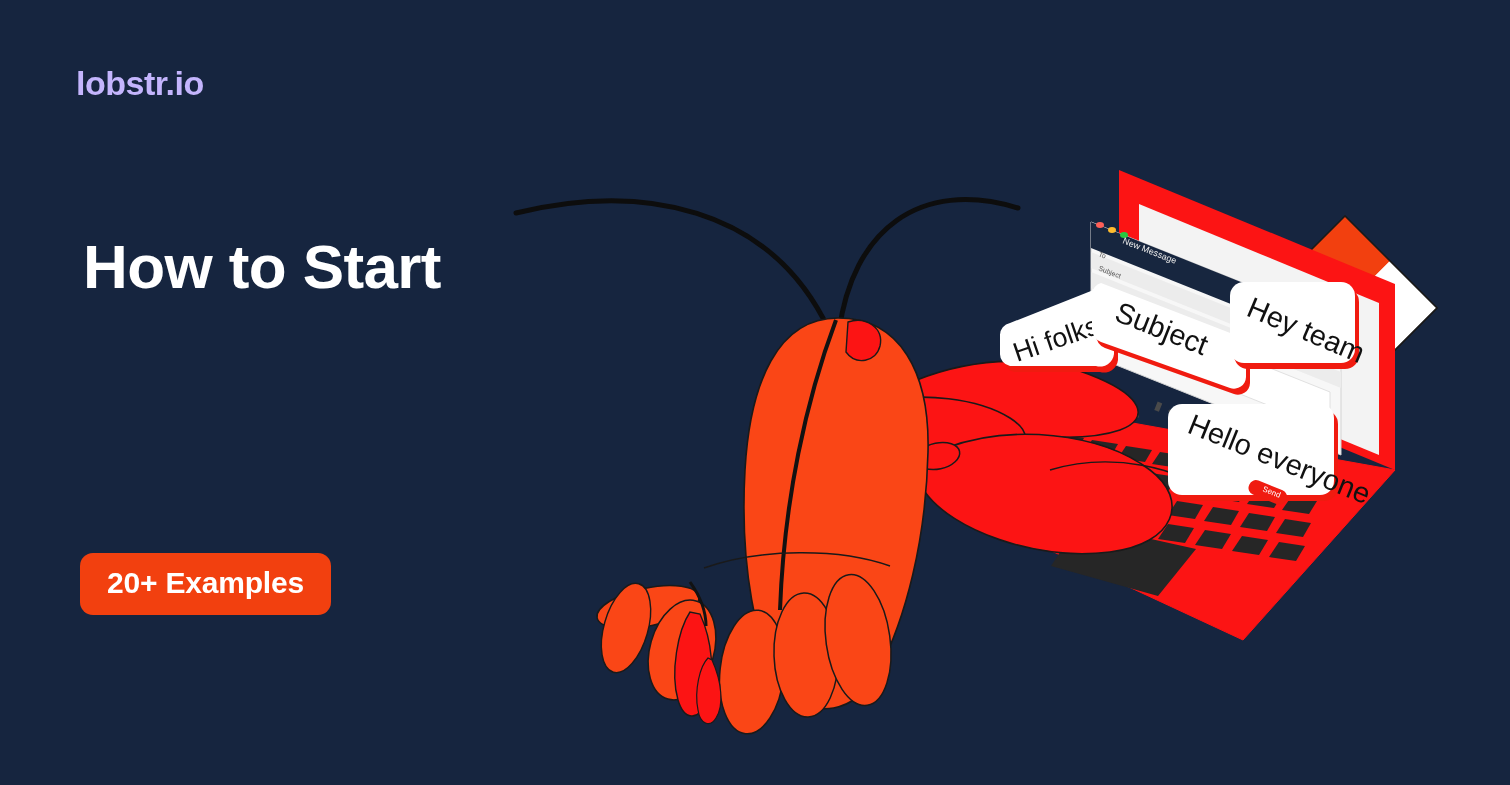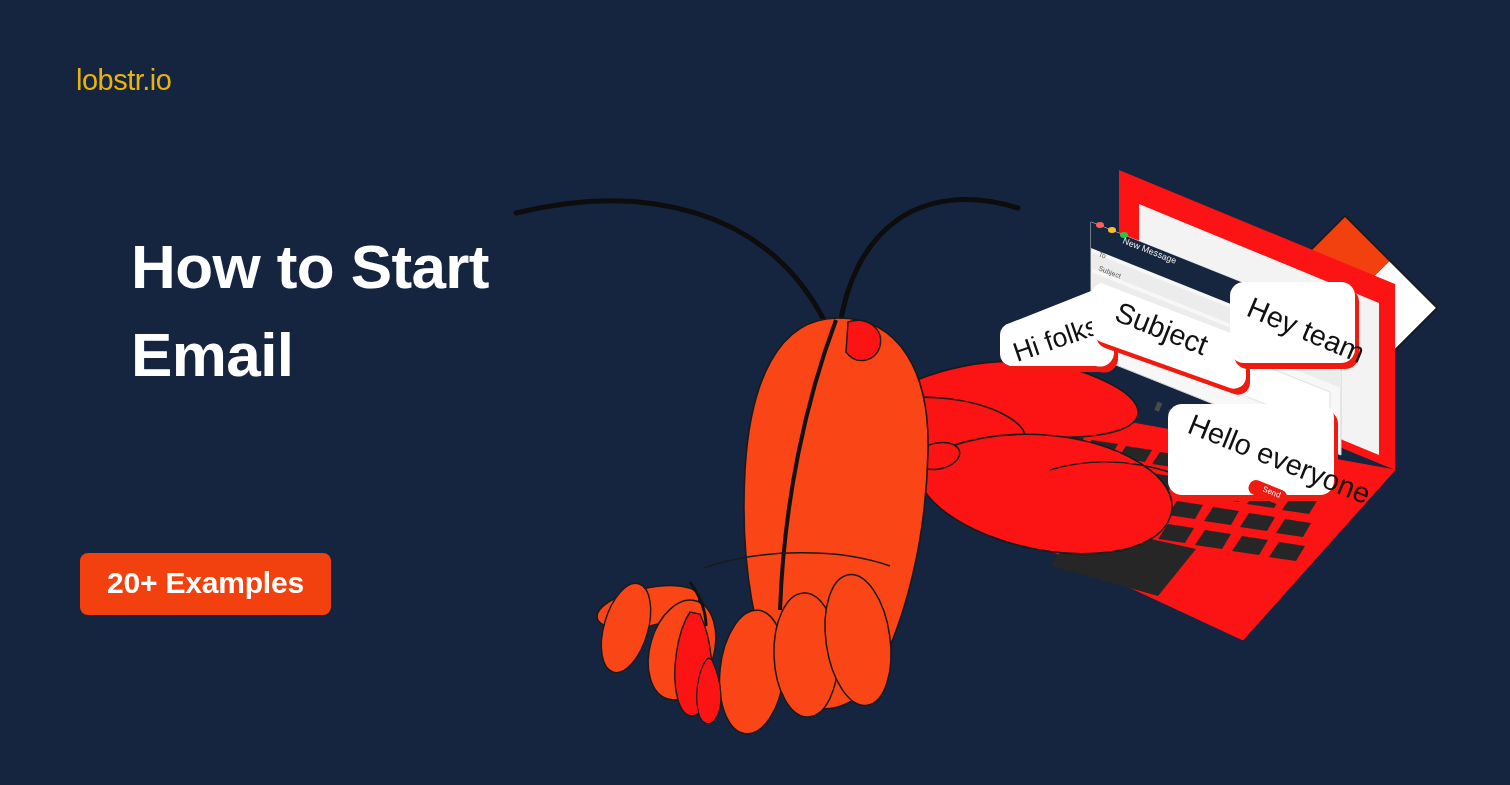--- a/index.html
+++ b/index.html
@@ -7,32 +7,32 @@
     width:1510px;height:785px;overflow:hidden;
     background:#16253f;
     font-family:"Liberation Sans", sans-serif;
     position:relative;
   }
   .stage{position:absolute;inset:0;width:1510px;height:785px;overflow:hidden;background:#16253f;}
 
   
   .logo{
     position:absolute;left:76px;top:66px;
-    font-size:29px;font-weight:normal;color:#eab308;
+    font-size:34px;font-weight:bold;color:#c4b5fd;
     letter-spacing:-0.5px;line-height:1;
   }
   .headline{
     position:absolute;left:83px;top:223px;width:640px;
     font-size:62px;font-weight:bold;color:#ffffff;
     line-height:1.42;letter-spacing:-0.6px;
   }
-  .headline .hl{display:block;white-space:nowrap;margin-left:48px;}
+  .headline .hl{display:block;white-space:nowrap;}
   .badge{
     position:absolute;left:80px;top:553px;
-    background:#f2400f;border-radius:8px;
+    background:#f2400f;border-radius:13px;
     padding:15px 27px 17px 27px;
     font-size:30px;font-weight:bold;color:#ffffff;
     letter-spacing:-0.2px;line-height:1;
     box-sizing:border-box;height:62px;
     display:flex;align-items:center;
   }
 
   
   .art{position:absolute;left:0;top:0;width:1510px;height:785px;}
   .art svg{display:block;}
@@ -222,18 +222,17 @@
         </g>
 
       </g>
     </svg>
   </div>
 
   <div class="logo">lobstr.io</div>
 
   <div class="headline">
     <span class="hl">How to Start</span>
-    <span class="hl">Email</span>
   </div>
 
   <div class="badge">20+ Examples</div>
 
 </div>
 
 </body></html>

